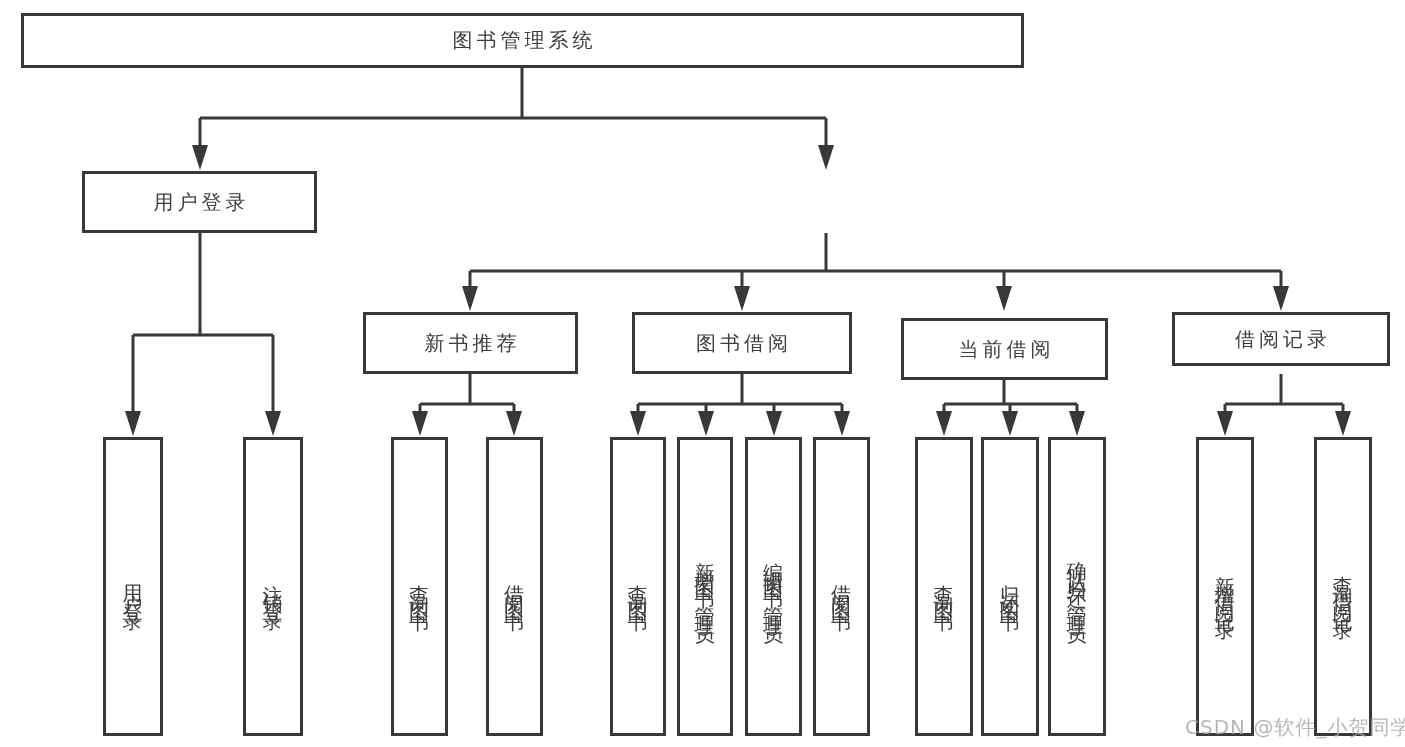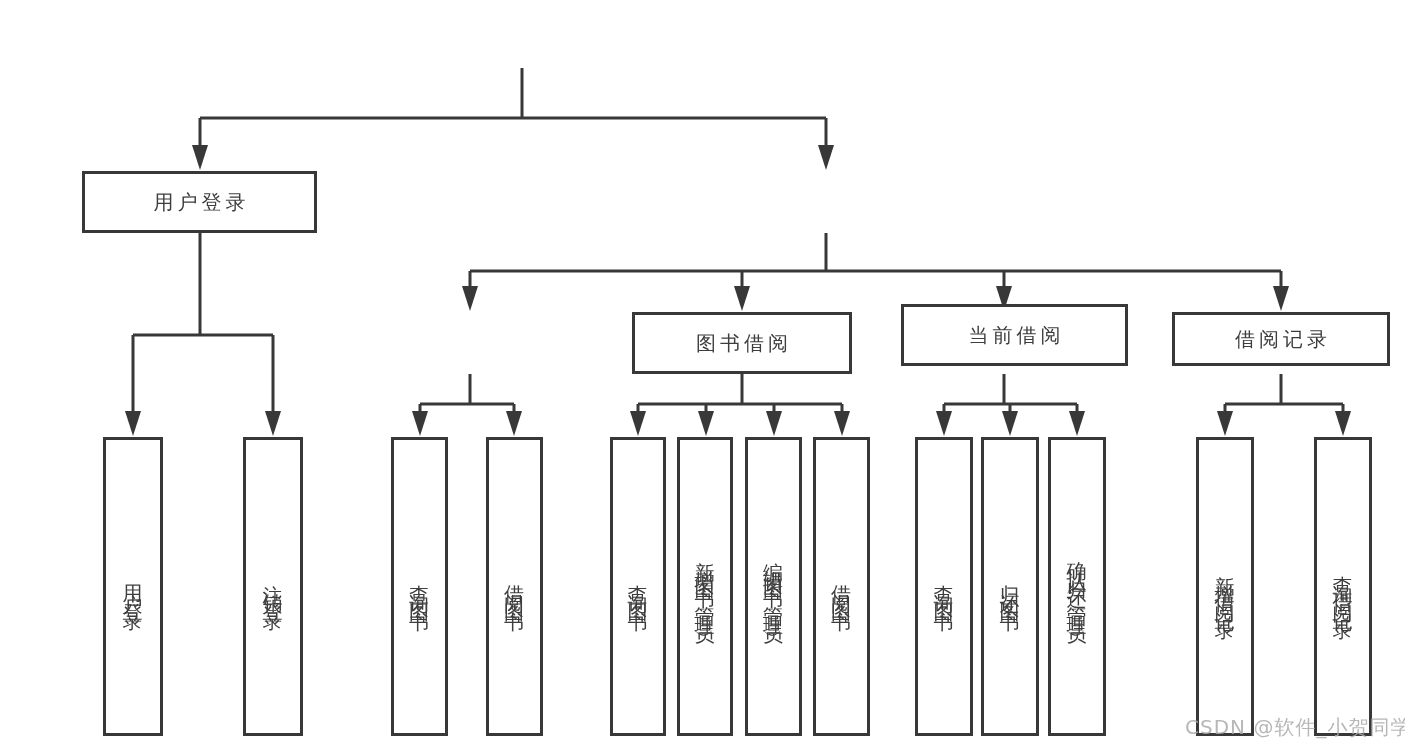--- a/index.html
+++ b/index.html
@@ -91,29 +91,35 @@
       <polygon points="766,411 782,411 774,436"></polygon>
       <polygon points="834,411 850,411 842,436"></polygon>
       <polygon points="936,411 952,411 944,436"></polygon>
       <polygon points="1002,411 1018,411 1010,436"></polygon>
       <polygon points="1069,411 1085,411 1077,436"></polygon>
       <polygon points="1217,411 1233,411 1225,436"></polygon>
       <polygon points="1335,411 1351,411 1343,436"></polygon>
     </g>
   </svg>
 
+  <div class="hbox" style="left:21px; top:13px; width:1003px; height:55px;">
+    <span>图书管理系统</span>
+  </div>
 
   <div class="hbox" style="left:82px; top:171px; width:235px; height:62px;">
     <span>用户登录</span>
   </div>
 
+  <div class="hbox" style="left:363px; top:312px; width:215px; height:62px;">
+    <span>新书推荐</span>
+  </div>
   <div class="hbox" style="left:632px; top:312px; width:220px; height:62px;">
     <span>图书借阅</span>
   </div>
-  <div class="hbox" style="left:901px; top:304px; width:227px; height:62px;">
+  <div class="hbox" style="left:901px; top:318px; width:207px; height:62px;">
     <span>当前借阅</span>
   </div>
   <div class="hbox" style="left:1172px; top:312px; width:218px; height:54px;">
     <span>借阅记录</span>
   </div>
 
   <div class="vbox" style="left:103px; width:60px;">
     <span class="vtext">用户登录</span>
   </div>
   <div class="vbox" style="left:243px; width:60px;">

